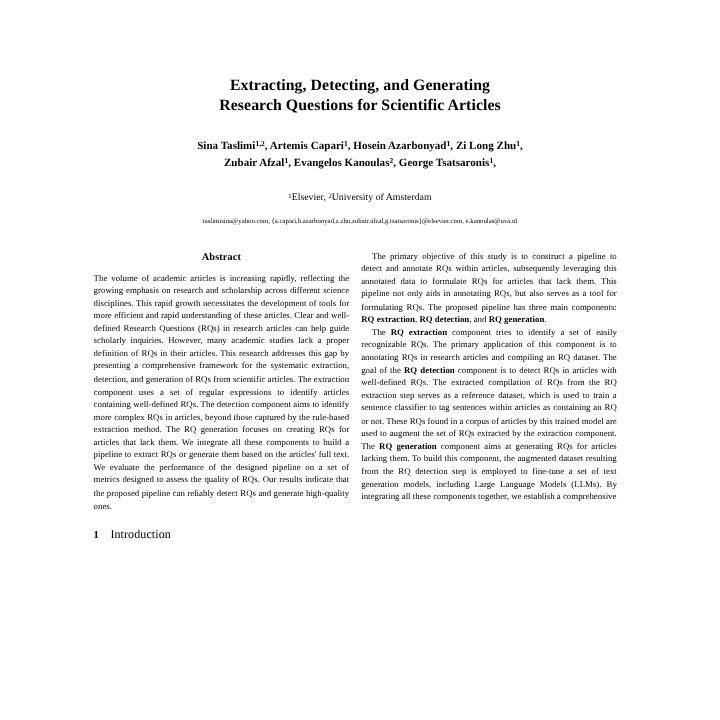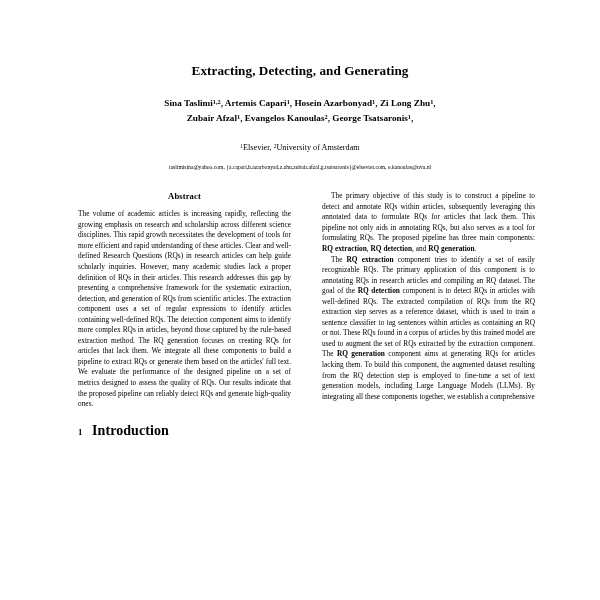--- a/index.html
+++ b/index.html
@@ -65,21 +65,21 @@
     font-size: 5.6px;
     line-height: 1.4;
     letter-spacing: 0.02px;
     white-space: nowrap;
   }
 
   
   .columns {
     display: flex;
     margin-top: 19px;
-    gap: 31px;
+    gap: 10px;
   }
   .col {
     width: 213px;
     flex: 0 0 213px;
   }
 
   .section-center {
     text-align: center;
     font-size: 8.6px;
     font-weight: bold;
@@ -104,36 +104,37 @@
     align-items: baseline;
     margin: 13px 0 6px 0;
   }
   .numbered-heading .num {
     font-size: 8.8px;
     font-weight: bold;
     width: 14px;
     flex: 0 0 14px;
   }
   .numbered-heading .htext {
-    font-size: 14px;
-    font-weight: bold;
+    font-size: 10px;
+    font-weight: normal;
     letter-spacing: 0.08px;
   }
 
   b, strong { font-weight: bold; }
 </style>
 </head>
 <body>
 
 <div class="page">
 
   <div class="masthead">
 
     <h1 class="paper-title">
       <span class="t-line">Extracting, Detecting, and Generating</span>
+      <span class="t-line">Research Questions for Scientific Articles</span>
     </h1>
 
     <div class="authors">
       <span class="a-line">Sina Taslimi<sup>1,2</sup>, Artemis Capari<sup>1</sup>, Hosein Azarbonyad<sup>1</sup>, Zi Long Zhu<sup>1</sup>,</span>
       <span class="a-line">Zubair Afzal<sup>1</sup>, Evangelos Kanoulas<sup>2</sup>, George Tsatsaronis<sup>1</sup>,</span>
     </div>
 
     <div class="affiliations"><sup>1</sup>Elsevier, <sup>2</sup>University of Amsterdam</div>
 
     <div class="emails">taslimisina@yahoo.com, {a.capari,h.azarbonyad,z.zhu,zubair.afzal,g.tsatsaronis}@elsevier.com, e.kanoulas@uva.nl</div>

